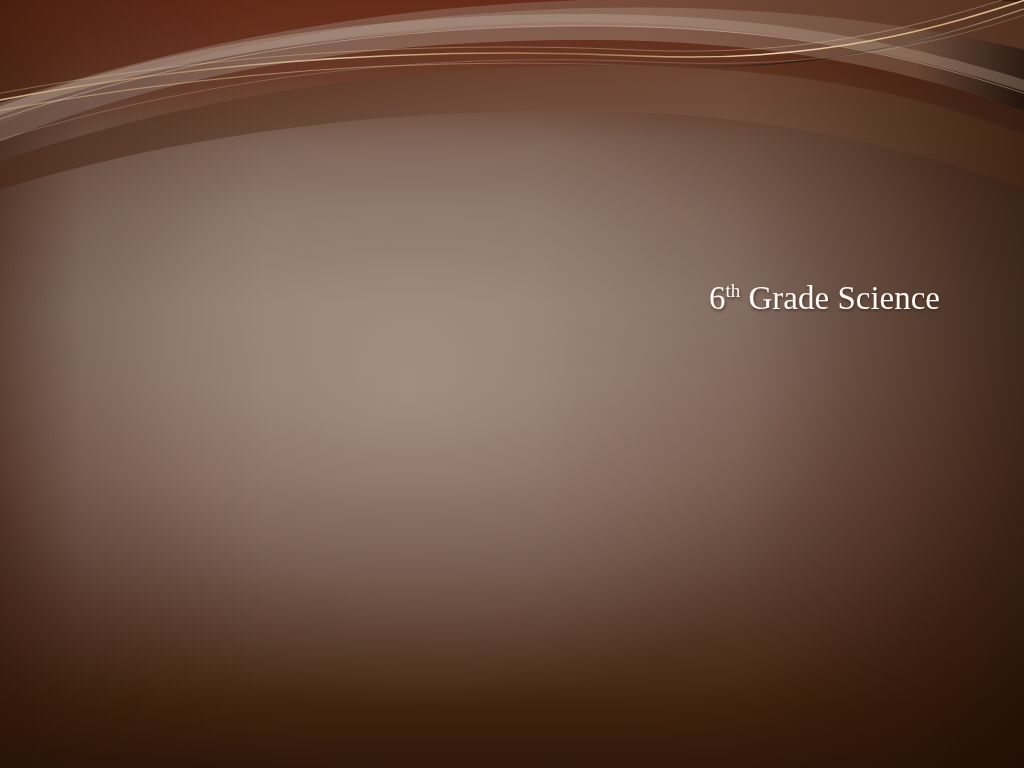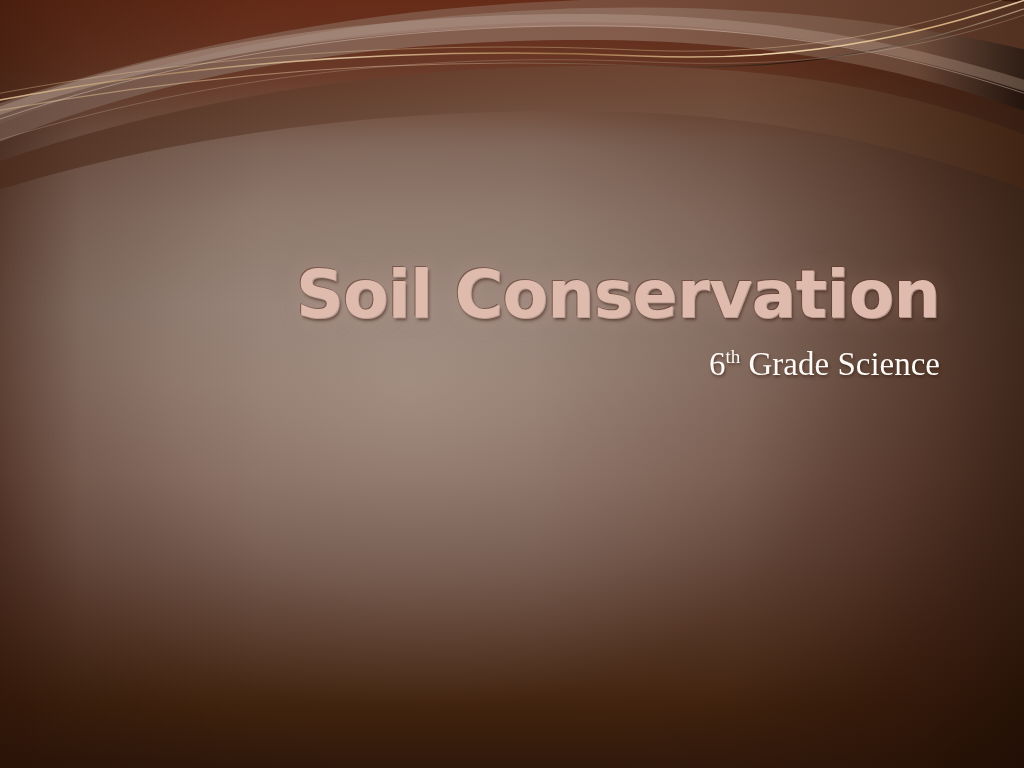--- a/index.html
+++ b/index.html
@@ -206,20 +206,19 @@
     <path d="M -20,114 C 160,80 390,54 648,66 C 826,74 946,36 1044,2" fill="none" stroke="url(#gradGoldFaint)" stroke-width="1.2"></path>
 
     <path d="M -20,97 C 152,64 376,38 636,50 C 818,58 938,22 1044,-14" fill="none" stroke="#e8ca9c" stroke-opacity="0.42" stroke-width="0.9"></path>
 
     <path d="M -20,126 C 160,62 366,24 604,26 C 792,28 922,58 1044,100" fill="none" stroke="#e3d3c7" stroke-opacity="0.45" stroke-width="0.9"></path>
 
     <path d="M -20,146 C 168,86 392,50 650,62 C 830,70 950,42 1044,8" fill="none" stroke="#d6c3b5" stroke-opacity="0.32" stroke-width="0.8"></path>
   </svg>
 
   <div id="text-block">
-    <h1 id="slide-title">Soil Conservation</h1>
 
     <div id="slide-subtitle">
       <span>6</span><span class="sup">th</span><span> Grade Science</span>
     </div>
   </div>
 
 </div>
 
 </body></html>

